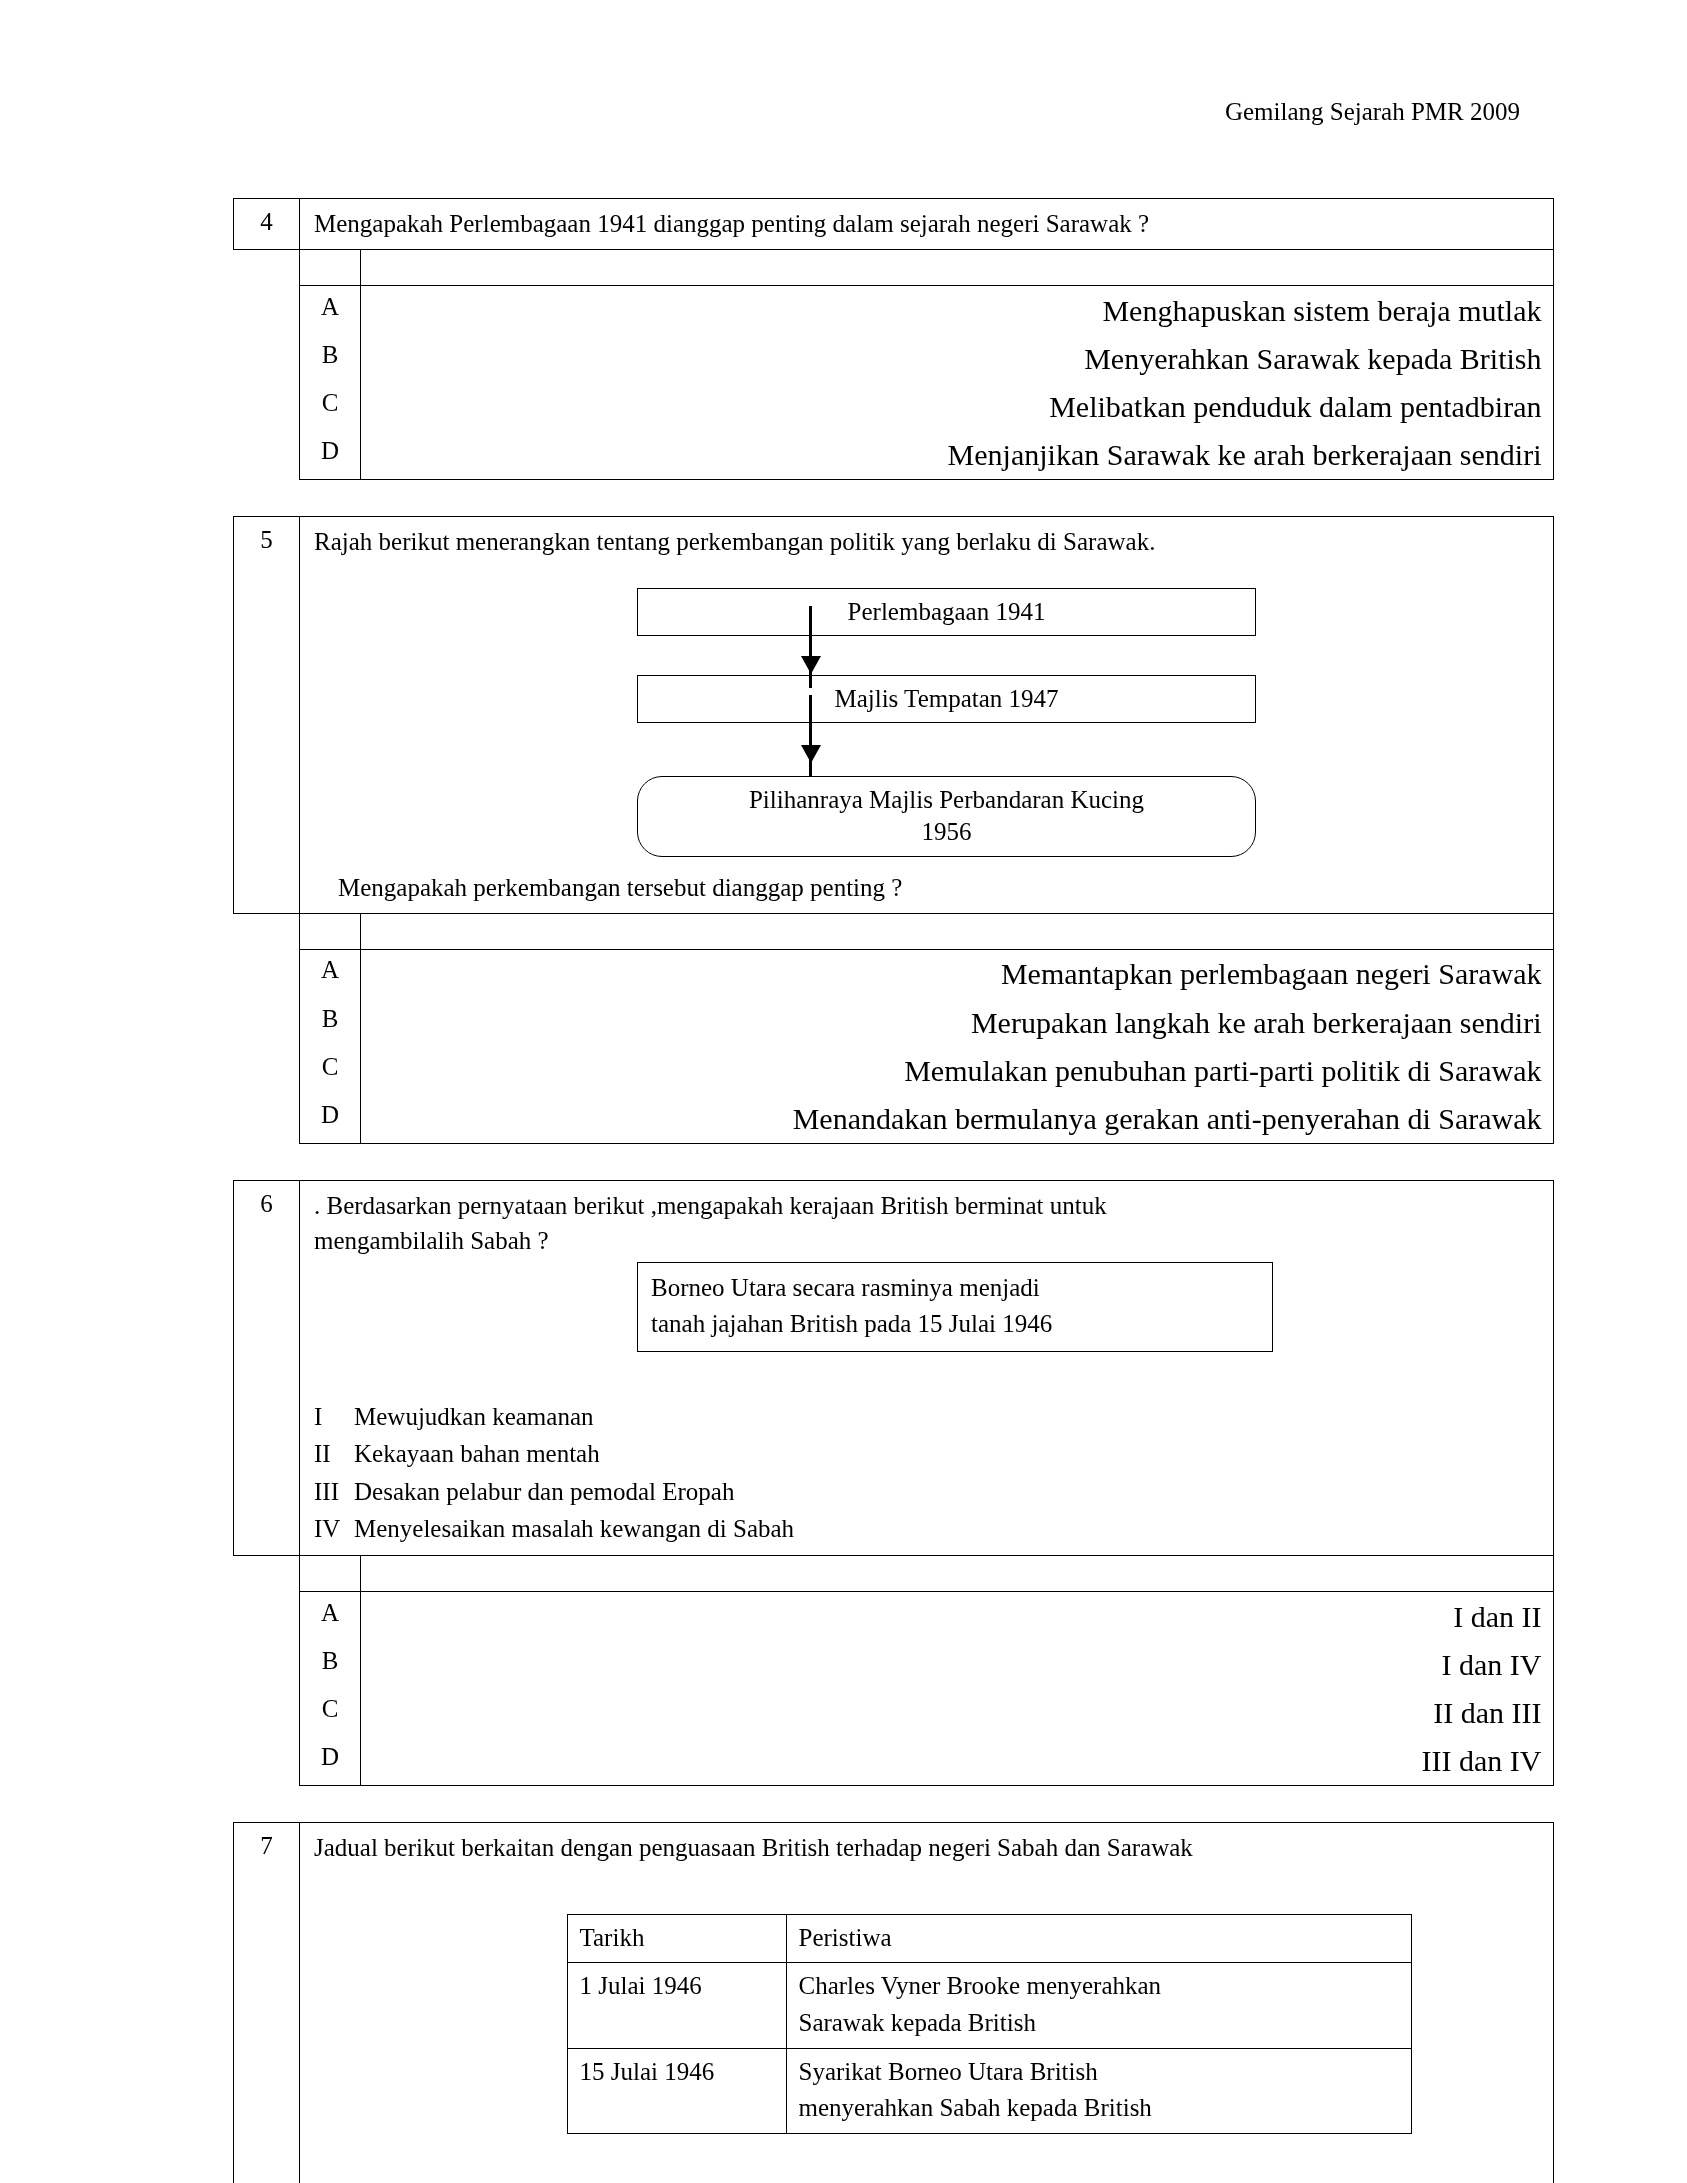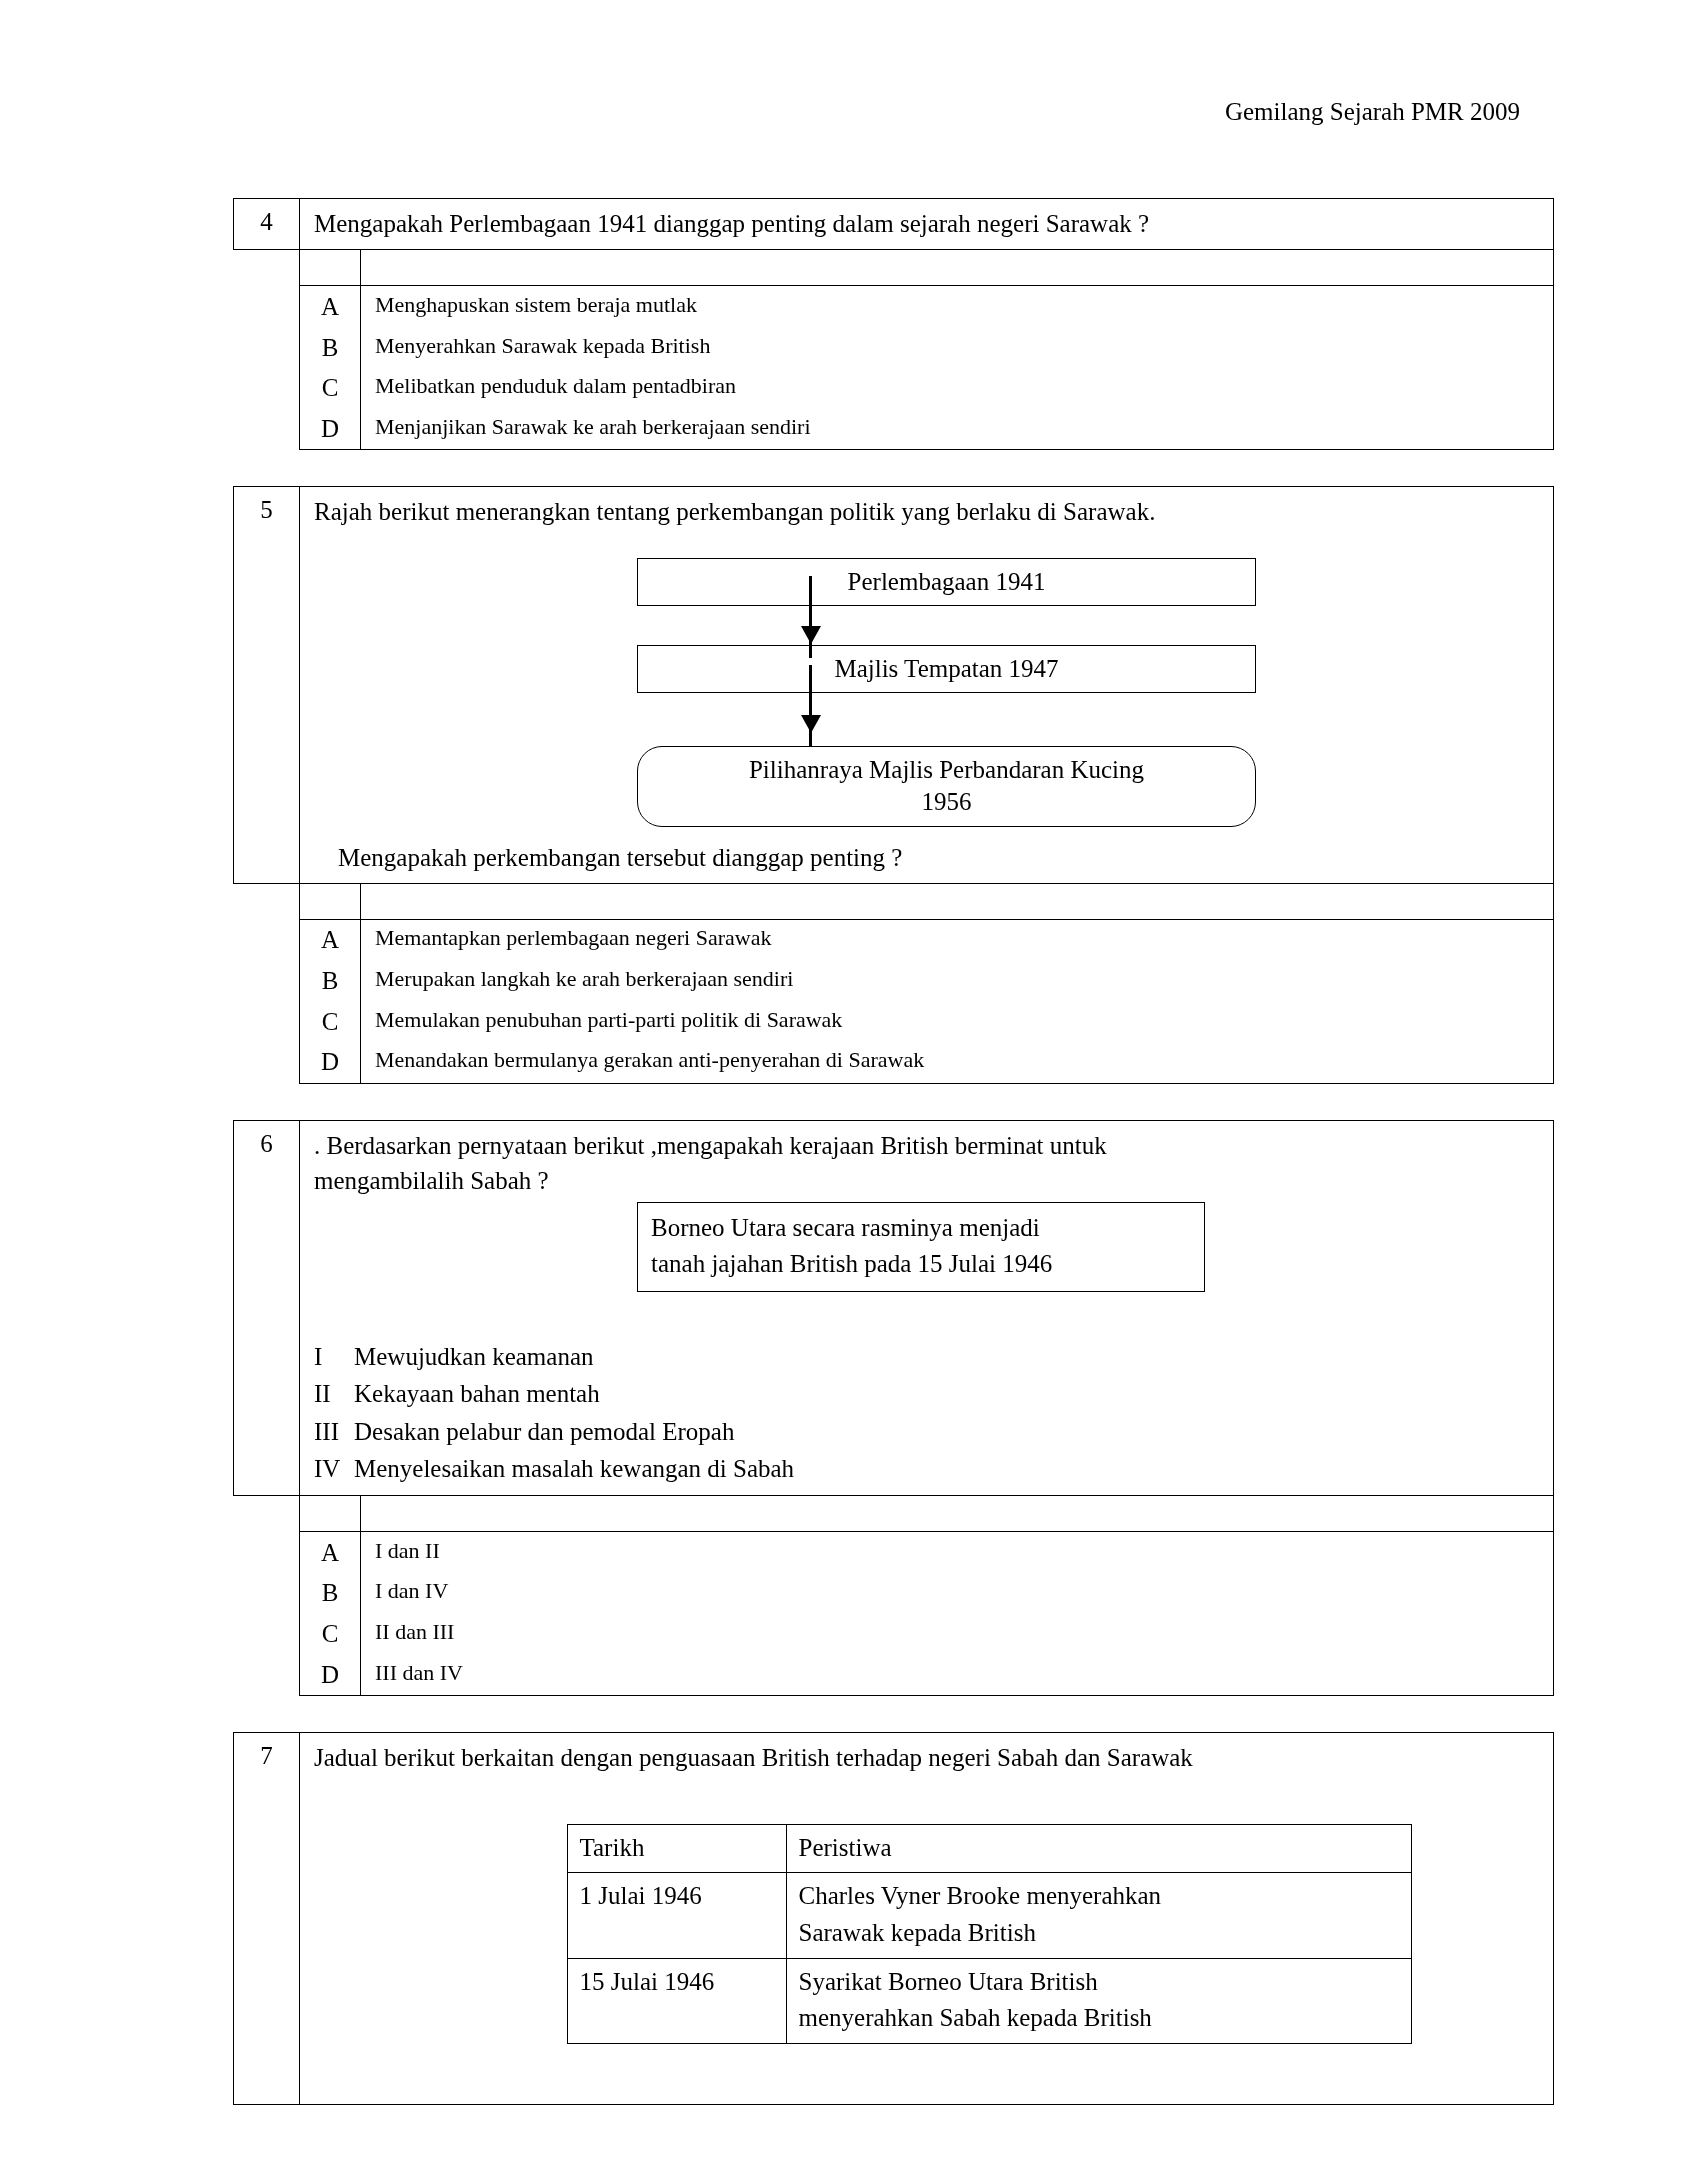--- a/index.html
+++ b/index.html
@@ -83,25 +83,26 @@
   
   td.lettercell {
     text-align: center;
     font-size: 25px;
     line-height: 1.5;
     padding: 1.6px 0 1.6px 0;
     border-top: none;
     border-bottom: none;
   }
   td.optcell {
-    font-size: 22px;
+    font-size: 30px;
     line-height: 1.5;
     padding: 1.6px 11.5px 1.6px 14px;
     border-top: none;
     border-bottom: none;
+    text-align: right;
   }
   tr.opt-first td.lettercell,
   tr.opt-first td.optcell { border-top: 1.2px solid #000; }
   tr.opt-last td.lettercell,
   tr.opt-last td.optcell  { border-bottom: 1.2px solid #000; }
   tr.opt td.blank-num { border: none; }
 
   
   .flow {
     position: relative;
@@ -146,21 +147,21 @@
   .flow-follow {
     margin-top: 10px;
     font-size: 25px;
     line-height: 1.42;
     margin-left: 24px;
   }
 
   
   .stmtbox {
     margin: 3.3px 0 0 323px;
-    width: 568px;
+    width: 636px;
     border: 1.2px solid #000000;
     box-sizing: border-box;
     font-size: 25px;
     line-height: 1.45;
     padding: 6.6px 10px 8.2px 13px;
   }
   .romanlist {
     margin-top: 46px;
     font-size: 25px;
     line-height: 1.5;

